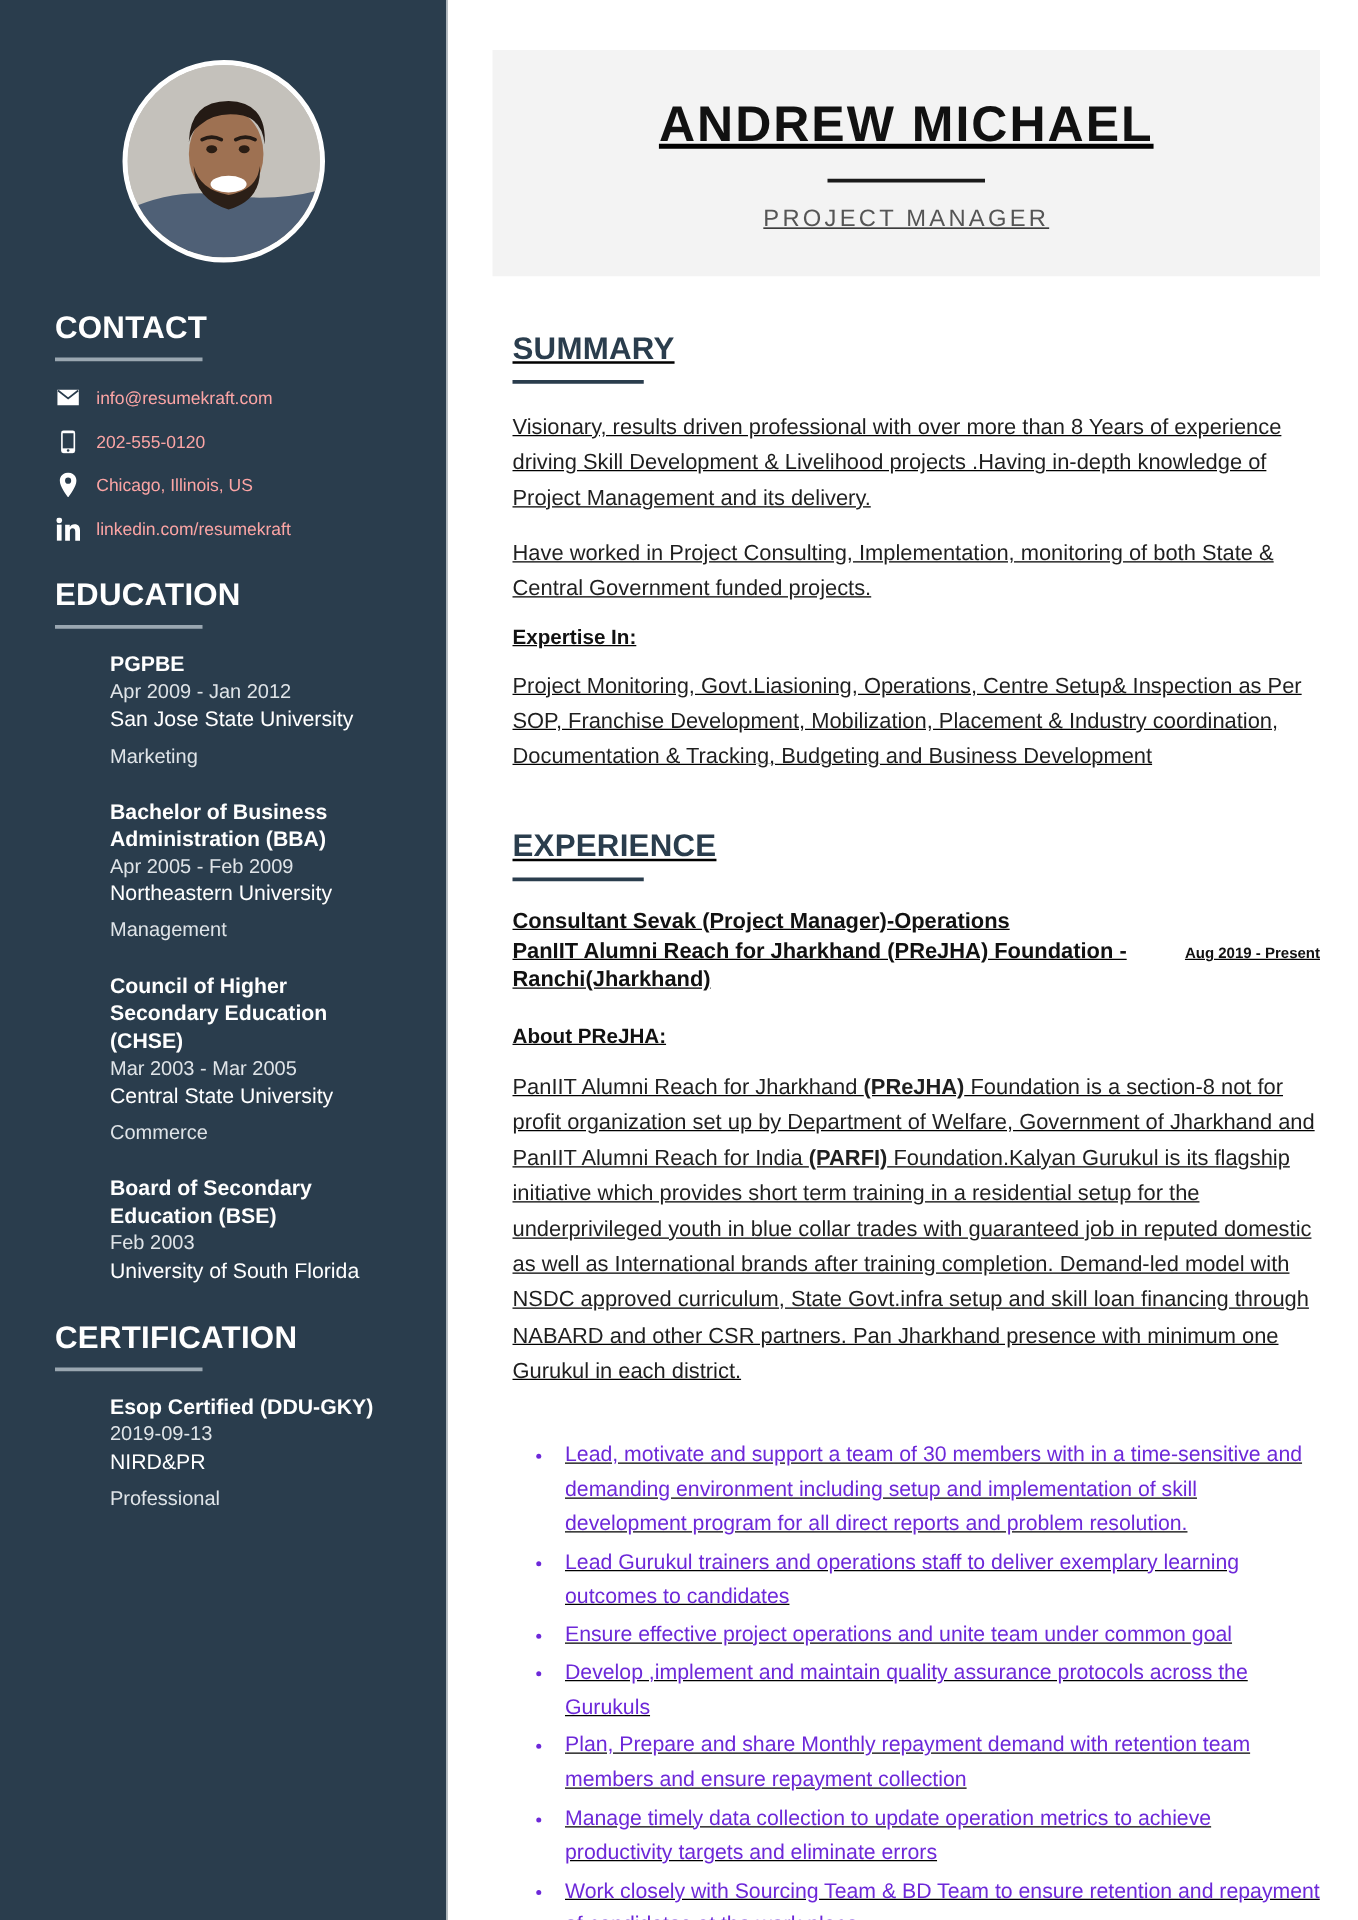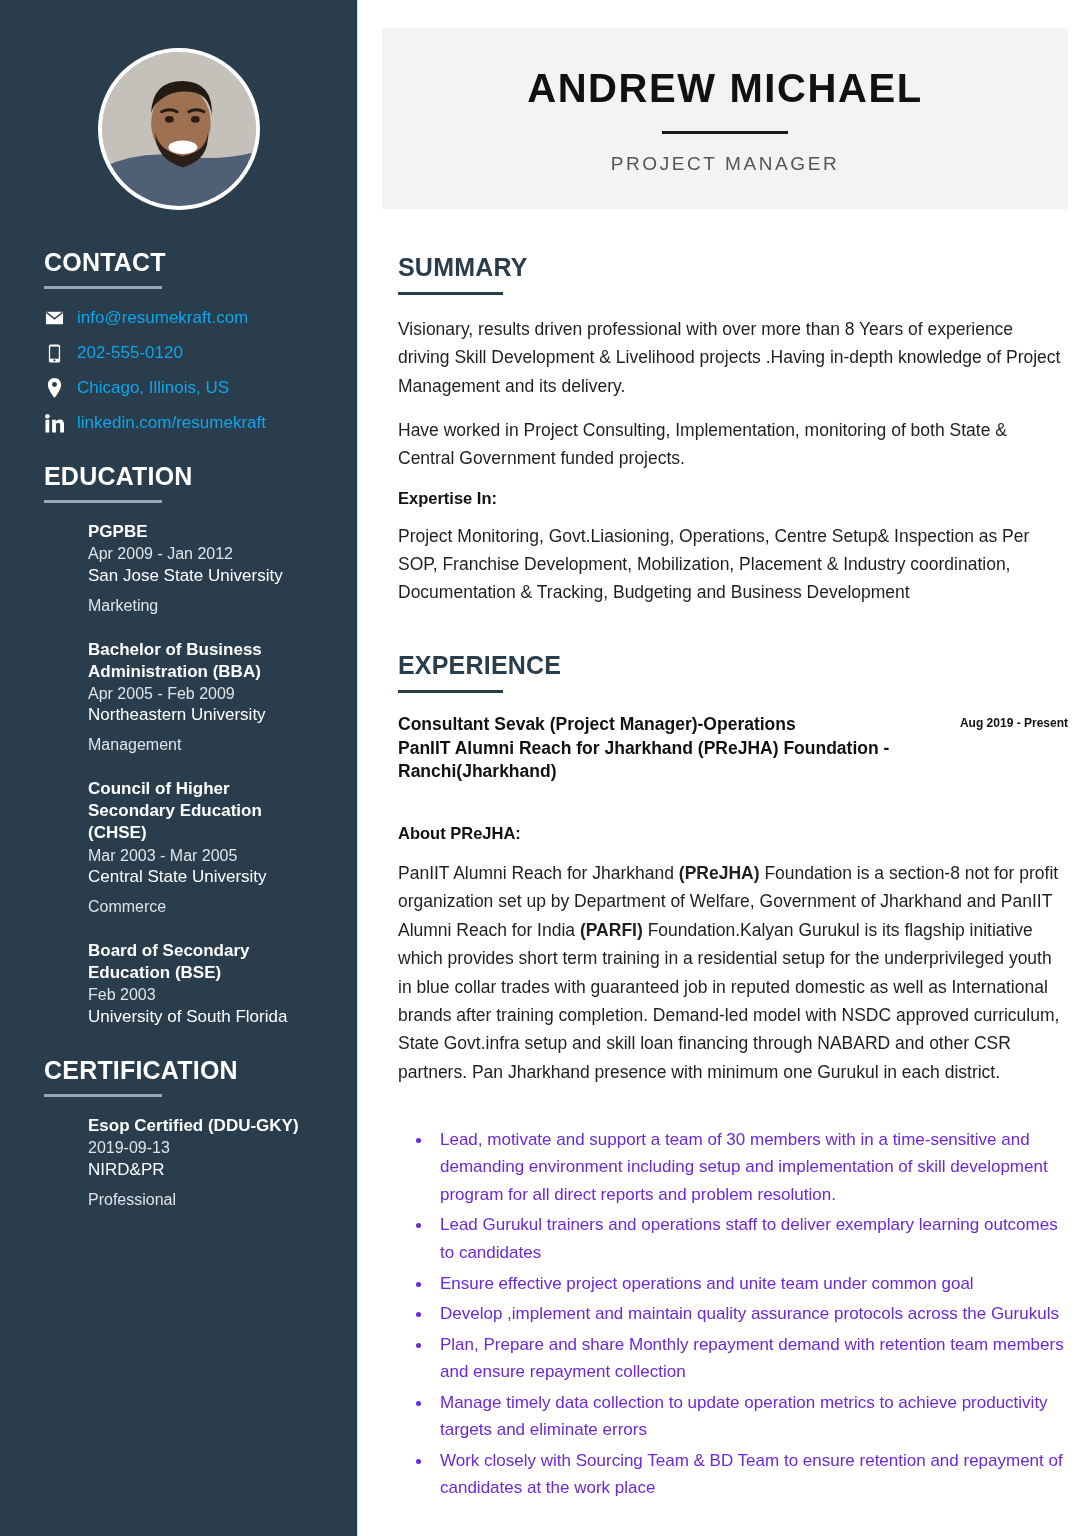--- a/index.html
+++ b/index.html
@@ -70,22 +70,22 @@
   }
   .contact-row .ico {
     width: 20px;
     min-width: 20px;
     display: flex;
     justify-content: center;
     align-items: center;
     fill: #ffffff;
   }
   .contact-row .txt {
-    font-size: 17px;
-    color: #0ea5e9;
+    font-size: 14px;
+    color: #fca5a5;
     line-height: 1.2;
   }
 
   .edu-item { margin-bottom: 22px; margin-left: 44px; }
   .edu-deg {
     font-size: 17px;
     font-weight: 700;
     color: #ffffff;
     line-height: 1.3;
   }
@@ -104,21 +104,22 @@
     font-size: 16px;
     color: #dfe4e8;
     margin-top: 9px;
     line-height: 1.3;
   }
 
   
   .main {
     flex: 1;
     position: relative;
-    padding: 0;
+    padding: 12px;
+    text-decoration: underline;
   }
   .header-band {
     margin: 28px 18px 0 24px;
     background: #f3f3f3;
     padding: 38px 20px 34px 20px;
     text-align: center;
   }
   .name {
     font-size: 40px;
     font-weight: 700;
@@ -164,21 +165,21 @@
   .para-label {
     font-size: 16.5px;
     font-weight: 700;
     color: #111111;
     margin-bottom: 14px;
   }
 
   .job-head {
     display: flex;
     justify-content: space-between;
-    align-items: flex-start;
+    align-items: center;
     gap: 16px;
   }
   .job-title {
     font-size: 17.5px;
     font-weight: 700;
     color: #111111;
     line-height: 1.36;
     max-width: 520px;
   }
   .job-org {
@@ -193,21 +194,21 @@
     font-weight: 700;
     color: #111111;
     white-space: nowrap;
     padding-top: 3px;
   }
 
   .about-label {
     font-size: 16.5px;
     font-weight: 700;
     color: #111111;
-    margin-top: 40px;
+    margin-top: 24px;
     margin-bottom: 16px;
   }
   .about-para {
     font-size: 17.5px;
     line-height: 1.62;
     color: #1f1f1f;
   }
   .about-para b { font-weight: 700; }
 
   .bullets {

